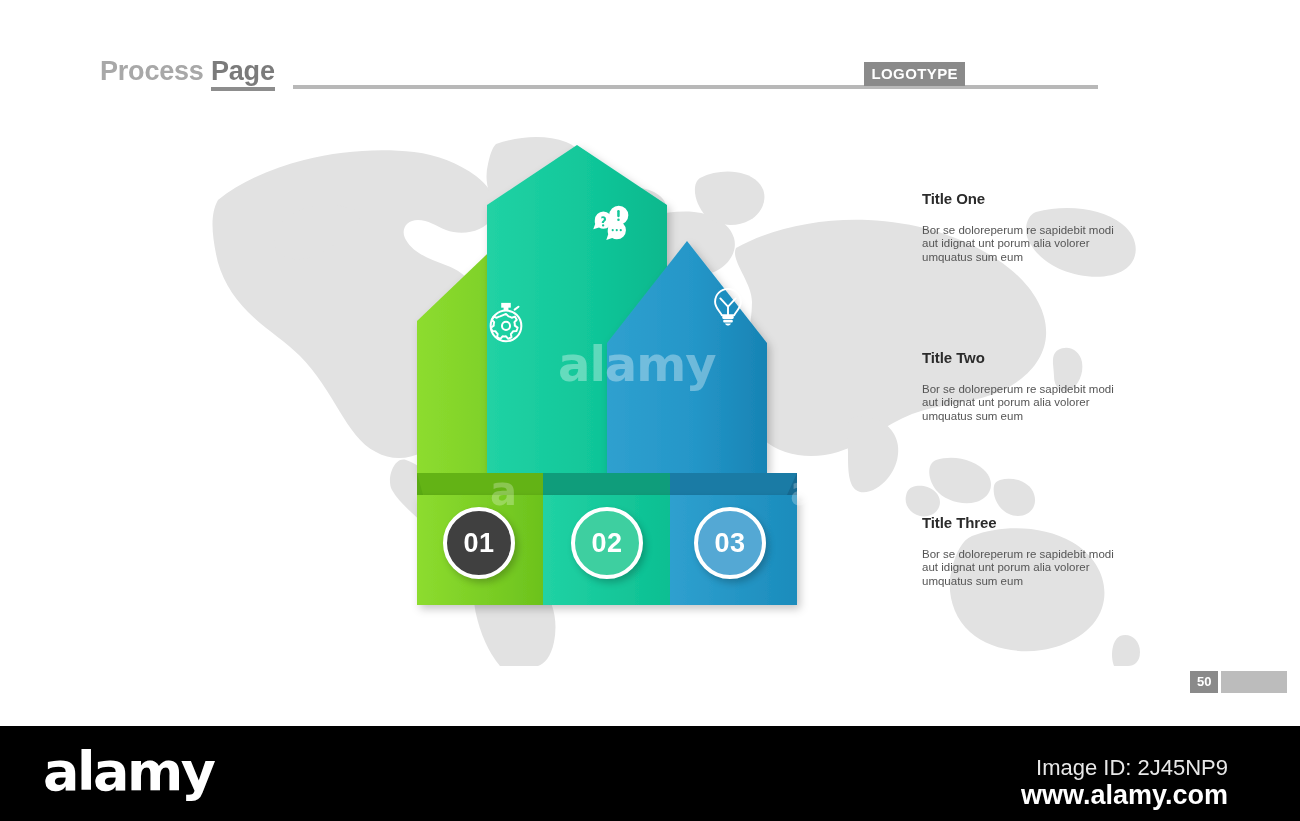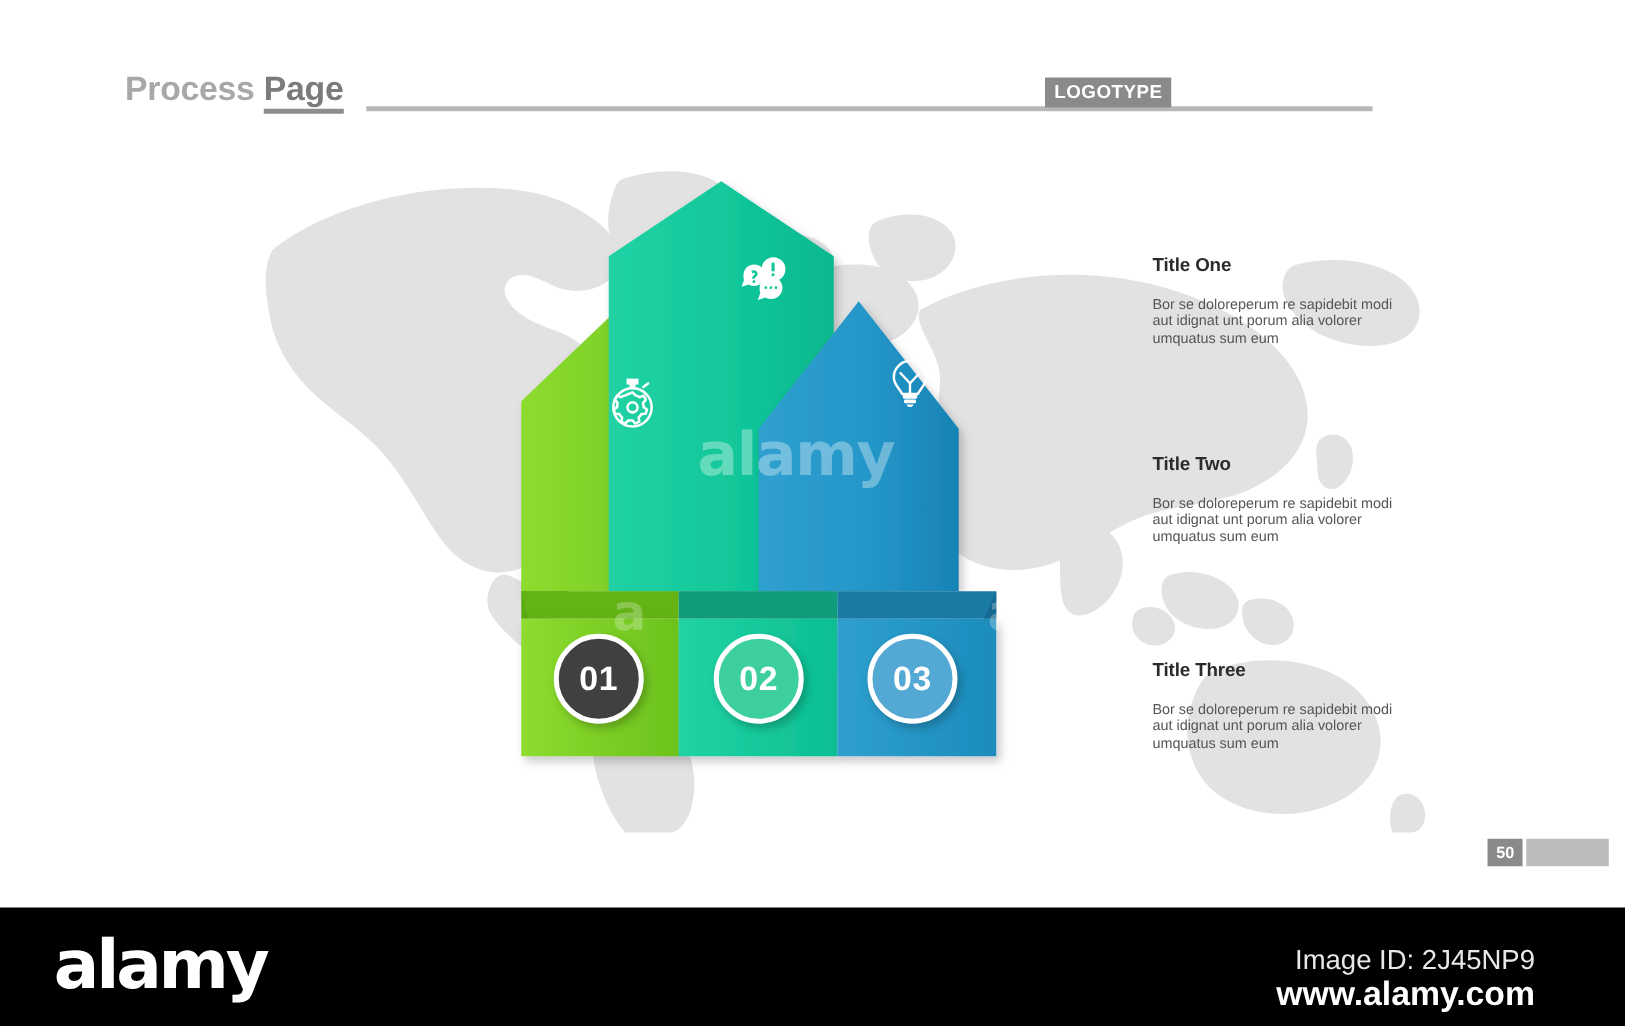--- a/index.html
+++ b/index.html
@@ -22,21 +22,21 @@
     width: 1300px;
     height: 710px;
     background: #ffffff;
     overflow: hidden;
   }
 
   
   #header {
     position: absolute;
     left: 0; top: 0;
-    width: 1032px; height: 110px;
+    width: 1032px; height: 110px; padding-left: 28px;
   }
   #slide-title {
     position: absolute;
     left: 100px; top: 56px;
     font-size: 27px;
     font-weight: bold;
     letter-spacing: -0.2px;
     white-space: nowrap;
   }
   #slide-title .t-light { color: #a8a8a8; }
@@ -106,21 +106,21 @@
     position: absolute;
     width: 46px; height: 46px;
     color: #ffffff;
   }
   .step-icon svg { width: 100%; height: 100%; display: block; }
   #icon-1 { left: 483px; top: 300px; }
   #icon-2 { left: 590px; top: 200px; }
   #icon-3 { left: 705px; top: 285px; }
 
   
-  .copy-block { position: absolute; width: 200px; margin-top: 14px; }
+  .copy-block { position: absolute; width: 200px; }
   #copy-1 { left: 922px; top: 190px; }
   #copy-2 { left: 922px; top: 349px; }
   #copy-3 { left: 922px; top: 514px; }
   .copy-title {
     font-size: 15px;
     font-weight: bold;
     color: #2b2b2b;
     margin: 0 0 17px 0;
     letter-spacing: -0.1px;
   }

